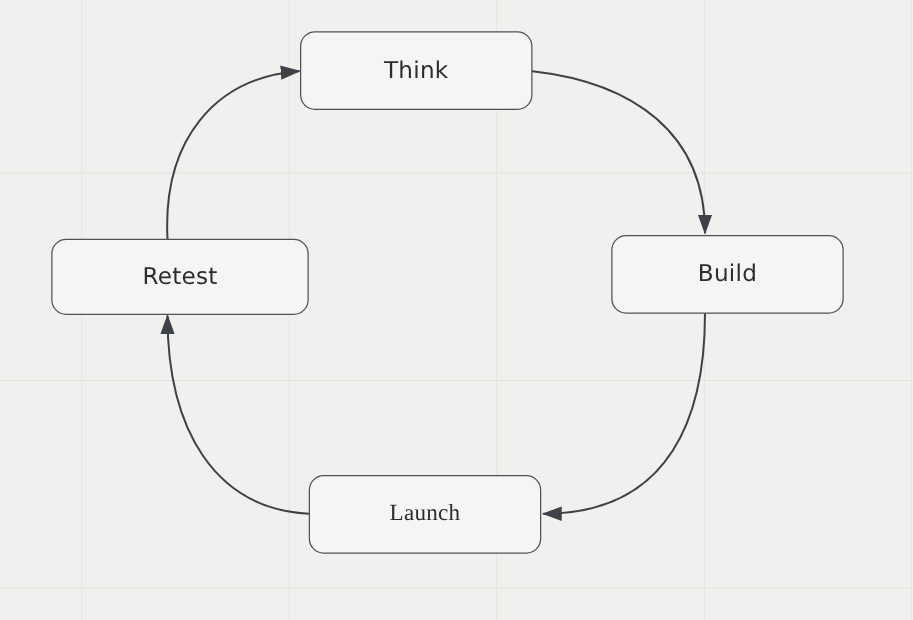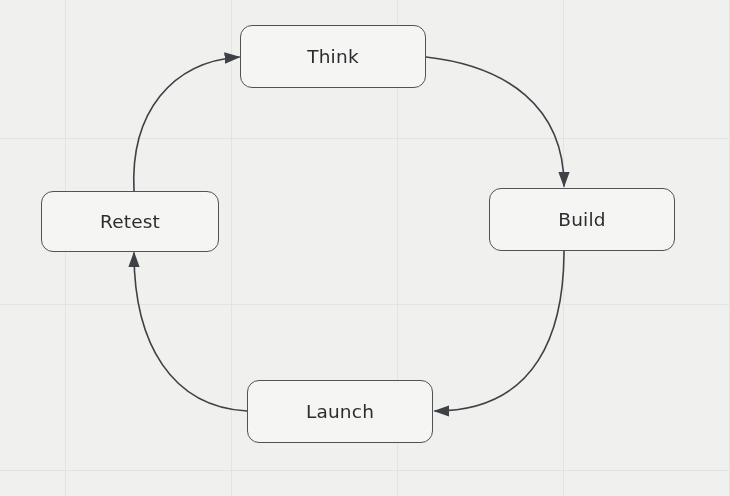--- a/index.html
+++ b/index.html
@@ -50,22 +50,22 @@
     background: var(--node-fill);
     border: 1.3px solid var(--node-border);
     border-radius: 12px;
     color: var(--text-color);
     font-size: 18.5px;
     letter-spacing: 0.2px;
     cursor: default;
   }
   .node-think  { left: 240px; top:  25px; width: 186px; height: 63px; }
   .node-build  { left: 471px; top: 188px; width: 186px; height: 63px; margin-left: 18px; }
-  .node-launch { left: 247px; top: 380px; width: 186px; height: 63px; }
-  .node-retest { left:  41px; top: 191px; width: 178px; height: 61px; align-items: center; }
+  .node-launch { left: 247px; top: 380px; width: 186px; height: 63px; font-family: Liberation Serif, serif; }
+  .node-retest { left:  41px; top: 191px; width: 206px; height: 61px; align-items: center; }
 </style>
 </head>
 <body>
 
 <div class="canvas">
 
   <svg class="edges" viewBox="0 0 730 496" xmlns="http://www.w3.org/2000/svg">
     <defs>
       <marker id="arrowhead" viewBox="0 0 10 8" refX="9" refY="4" markerWidth="10" markerHeight="8" orient="auto-start-reverse">
         <path d="M 0 0.4 L 10 4 L 0 7.6 Z"></path>

